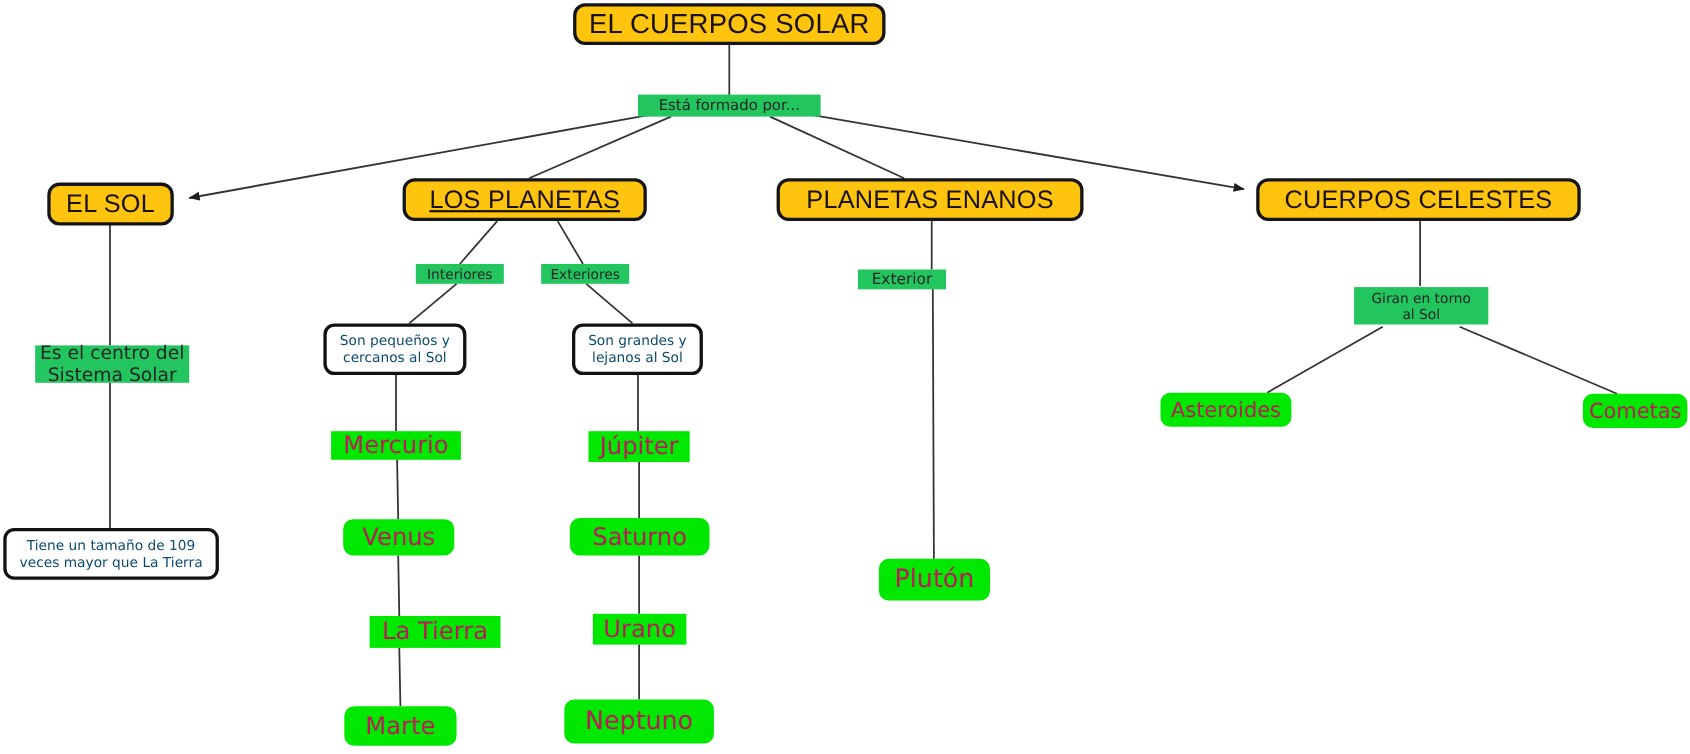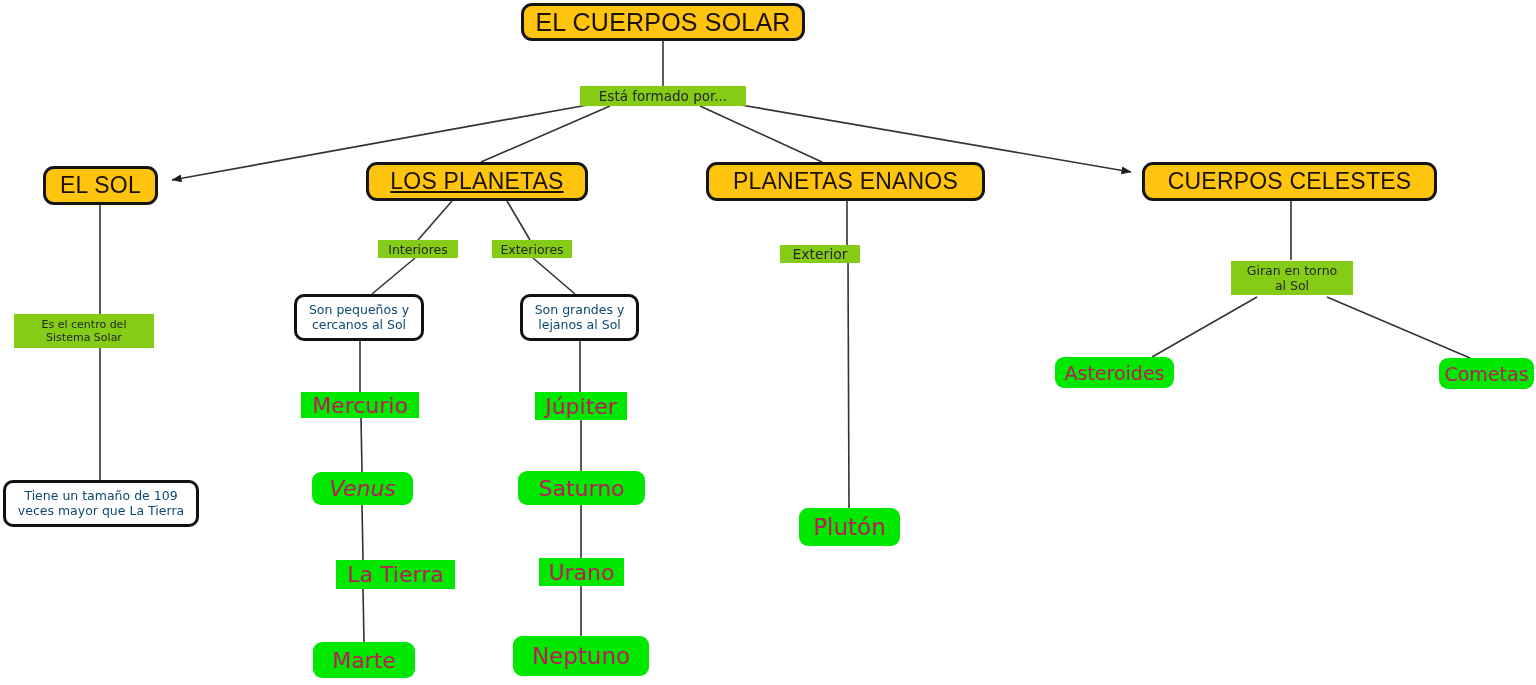--- a/index.html
+++ b/index.html
@@ -59,21 +59,21 @@
     border: none;
   }
   .green.rounded { border-radius: 9px; }
   .green.square  { border-radius: 0; }
 
   
   .linklabel {
     position: absolute;
     text-align: center;
     color: #262626;
-    background: #84cc16;
+    background: #22c55e;
     line-height: 1.2;
     white-space: pre-line;
     z-index: 6;
     display: flex;
     align-items: center;
     justify-content: center;
   }
 </style>
 </head>
 <body>
@@ -121,40 +121,40 @@
       <line x1="1327" y1="297" x2="1470" y2="358"></line>
     </g>
   </svg>
 
   <div class="node gold" style="left:521px; top:3px; width:284px; height:38px; font-size:25px;">EL CUERPOS SOLAR</div>
 
   <div class="linklabel" style="left:580px; top:86px; width:166px; height:20px; font-size:13.5px;">Está formado por...</div>
 
   <div class="node gold" style="left:43px; top:166px; width:115px; height:39px; font-size:23px;">EL SOL</div>
 
-  <div class="linklabel" style="left:14px; top:314px; width:140px; height:34px; font-size:11px;">Es el centro del
+  <div class="linklabel" style="left:32px; top:314px; width:140px; height:34px; font-size:17px;">Es el centro del
 Sistema Solar</div>
 
   <div class="node white" style="left:3px; top:480px; width:196px; height:47px; font-size:12.5px;">Tiene un tamaño de 109
 veces mayor que La Tierra</div>
 
   <div class="node gold" style="left:366px; top:162px; width:222px; height:39px; font-size:23px;text-decoration:underline;">LOS PLANETAS</div>
 
   <div class="linklabel" style="left:378px; top:240px; width:80px; height:18px; font-size:12.5px;">Interiores</div>
 
   <div class="linklabel" style="left:492px; top:240px; width:80px; height:18px; font-size:12.5px;">Exteriores</div>
 
   <div class="node white" style="left:294px; top:294px; width:130px; height:47px; font-size:12.5px;">Son pequeños y
 cercanos al Sol</div>
 
   <div class="node white" style="left:520px; top:294px; width:119px; height:47px; font-size:12.5px;">Son grandes y
 lejanos al Sol</div>
 
   <div class="node green square" style="left:301px; top:392px; width:118px; height:26px; font-size:22px;">Mercurio</div>
-  <div class="node green rounded" style="left:312px; top:472px; width:101px; height:33px; font-size:22px;font-style:italic;">Venus</div>
+  <div class="node green rounded" style="left:312px; top:472px; width:101px; height:33px; font-size:22px;">Venus</div>
   <div class="node green square" style="left:304px; top:560px; width:119px; height:29px; font-size:22px;margin-left:32px;">La Tierra</div>
   <div class="node green rounded" style="left:313px; top:642px; width:102px; height:36px; font-size:22px;">Marte</div>
 
   <div class="node green square" style="left:535px; top:392px; width:92px; height:28px; font-size:22px;">Júpiter</div>
   <div class="node green rounded" style="left:518px; top:471px; width:127px; height:34px; font-size:22px;">Saturno</div>
   <div class="node green square" style="left:539px; top:558px; width:85px; height:28px; font-size:22px;">Urano</div>
   <div class="node green rounded" style="left:513px; top:636px; width:136px; height:40px; font-size:23px;">Neptuno</div>
 
   <div class="node gold" style="left:706px; top:162px; width:279px; height:39px; font-size:23px;">PLANETAS ENANOS</div>
 

